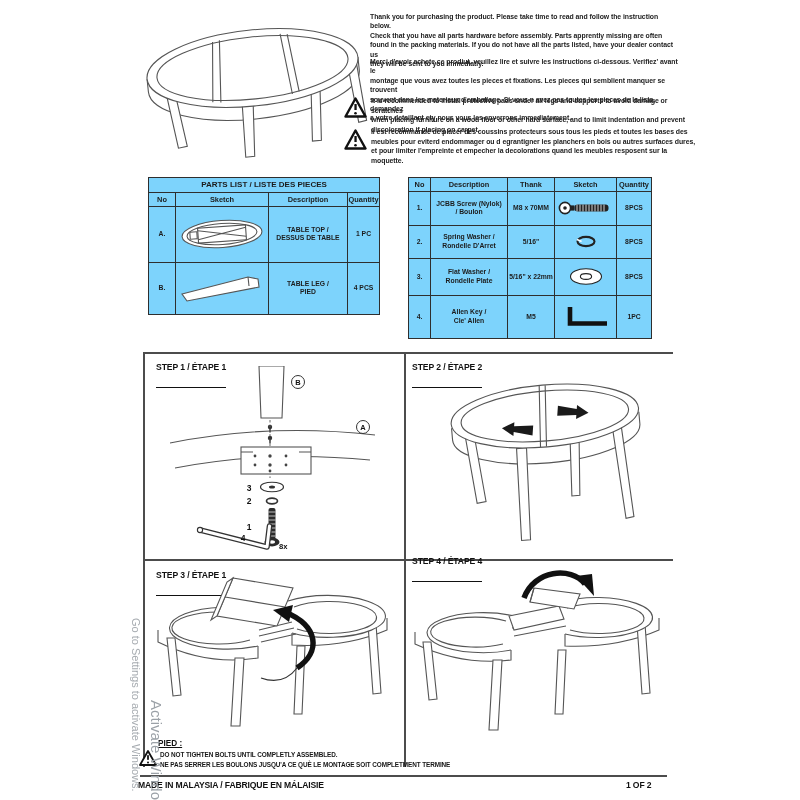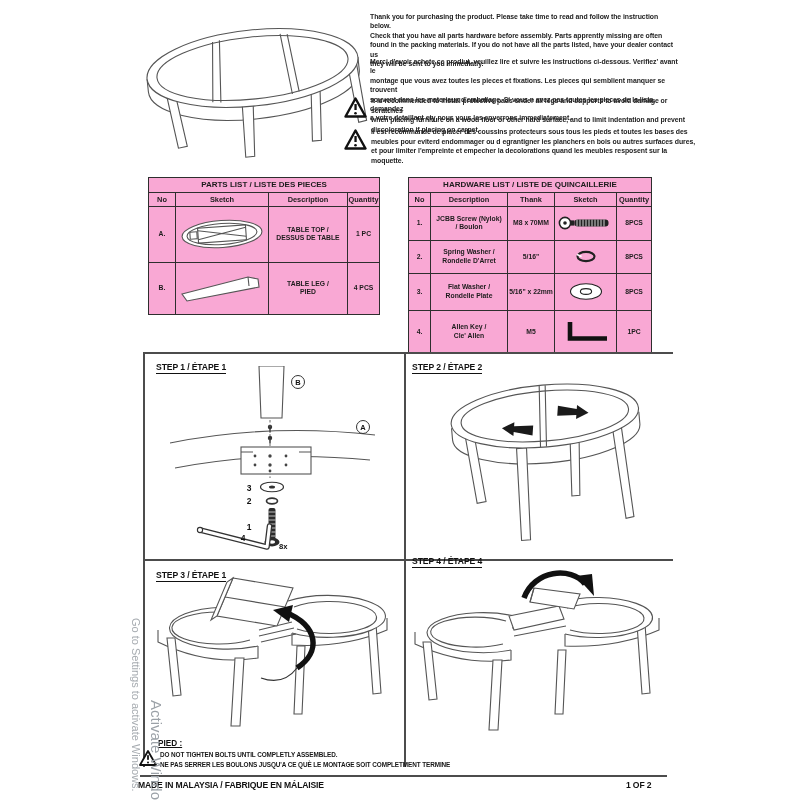--- a/index.html
+++ b/index.html
@@ -4,22 +4,22 @@
 <style>
   html,body{margin:0;padding:0;background:#fff;}
   .page{position:relative;width:800px;height:800px;background:#ffffff;overflow:hidden;
         font-family:"Liberation Sans", sans-serif;color:#1d1d1d;}
   .abs{position:absolute;}
   .smalltext{font-size:6.9px;line-height:9.4px;font-weight:600;letter-spacing:-0.05px;
              white-space:pre-line;color:#222;}
   .warn-text{font-size:6.9px;line-height:9.6px;font-weight:600;letter-spacing:-0.05px;
              white-space:pre-line;color:#222;}
   .step-label{font-size:8.6px;font-weight:700;color:#111;border-bottom:1.3px solid #111;
-              padding-bottom:1px;letter-spacing:-0.1px;}
-  .doc-table{position:absolute;border-collapse:collapse;table-layout:fixed;background:#f9a8d4;}
+              padding-bottom:15px;letter-spacing:-0.1px;}
+  .doc-table{position:absolute;border-collapse:collapse;table-layout:fixed;background:#7dd3fc;}
   .doc-table td{border:1.2px solid #2e2e2e;text-align:center;vertical-align:middle;
                 font-size:6.8px;font-weight:600;line-height:1.25;white-space:pre-line;
                 padding:0;color:#1c1c1c;}
   .doc-table tr.title-row td{font-size:8px;font-weight:700;height:14px;}
   .doc-table tr.head-row td{font-size:7.4px;font-weight:700;height:13px;}
   .gridline{position:absolute;background:#4c4c4c;}
   .note-title{font-size:8.2px;font-weight:700;text-decoration:underline;color:#111;}
   .note-line{font-size:6.4px;font-weight:700;letter-spacing:-0.1px;color:#161616;}
   .footer-text{font-size:8.6px;font-weight:700;letter-spacing:-0.15px;color:#111;}
   .watermark{position:absolute;transform:rotate(90deg);transform-origin:left top;
@@ -126,23 +126,20 @@
 
   <table class="doc-table" style="left:408px;top:177px;width:243px">
     <colgroup>
         <col style="width:22px">
         <col style="width:77px">
         <col style="width:47px">
         <col style="width:62px">
         <col style="width:35px">
       </colgroup>
     <tbody>
-        <tr class="title-row">
-          <td colspan="5">HARDWARE LIST / LISTE DE QUINCAILLERIE</td>
-        </tr>
     <tr class="head-row">
       <td>No</td>
       <td>Description</td>
       <td>Thank</td>
       <td>Sketch</td>
       <td>Quantity</td>
     </tr>
     <tr style="height:28px">
       <td>1.</td>
       <td>JCBB Screw (Nylok)

